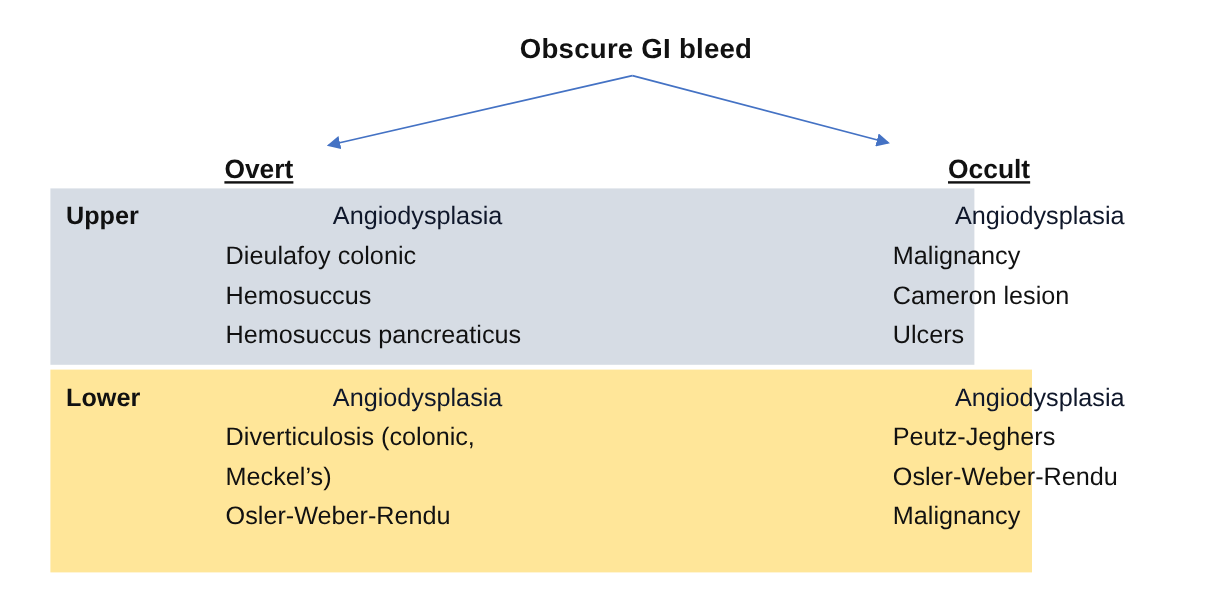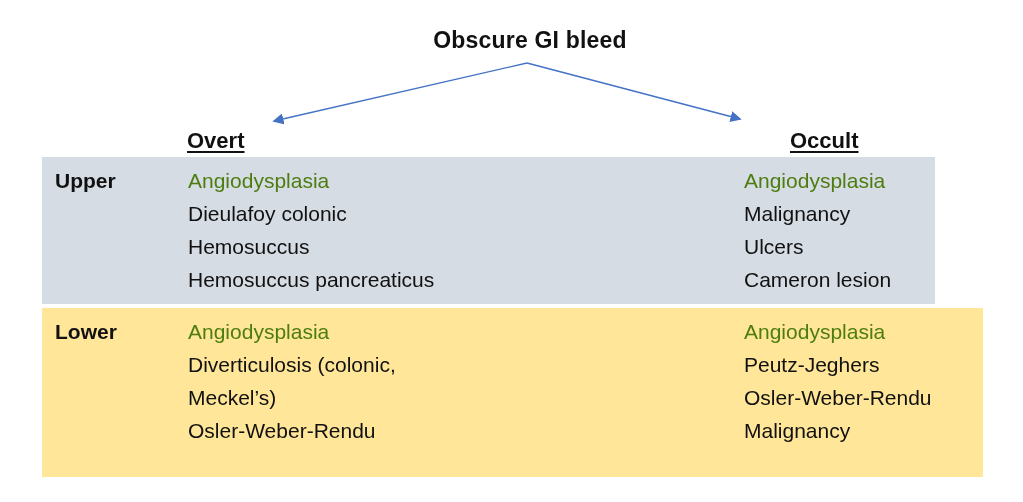--- a/index.html
+++ b/index.html
@@ -39,21 +39,21 @@
     font-weight: bold;
     text-decoration: underline;
     text-underline-offset: 3px;
     white-space: nowrap;
   }
   .col-header.overt { left: 187px; }
   .col-header.occult { left: 744px; margin-left: 46px; }
   .band {
     position: absolute;
     left: 42px;
-    width: 893px;
+    width: 770px;
   }
   .band.upper {
     top: 157px;
     height: 147px;
     background: #d6dce4;
   }
   .band.lower {
     top: 308px;
     height: 169px;
     background: #ffe699;
@@ -73,21 +73,22 @@
     top: 7px;
     font-size: 21px;
     line-height: 33px;
   }
   .list.overt { left: 146px; width: 320px; }
   .list.occult { left: 702px; width: 245px; }
   .item {
     white-space: pre-line;
   }
   .item.hl {
-    color: #4d7c0f;
+    color: #0f172a;
+    text-align: center;
   }
 </style>
 </head>
 <body>
 
 <div class="canvas">
 
   <div class="title">Obscure GI bleed</div>
 
   <svg class="arrows" width="1023" height="502" viewBox="0 0 1023 502">
@@ -107,22 +108,22 @@
     <div class="row-label">Upper</div>
     <div class="list overt">
       <div class="item hl">Angiodysplasia</div>
       <div class="item">Dieulafoy colonic</div>
       <div class="item">Hemosuccus</div>
       <div class="item">Hemosuccus pancreaticus</div>
     </div>
     <div class="list occult">
       <div class="item hl">Angiodysplasia</div>
       <div class="item">Malignancy</div>
+      <div class="item">Cameron lesion</div>
       <div class="item">Ulcers</div>
-      <div class="item">Cameron lesion</div>
     </div>
   </div>
 
   <div class="band lower">
     <div class="row-label">Lower</div>
     <div class="list overt">
       <div class="item hl">Angiodysplasia</div>
       <div class="item">Diverticulosis (colonic,
 Meckel’s)</div>
       <div class="item">Osler-Weber-Rendu</div>

